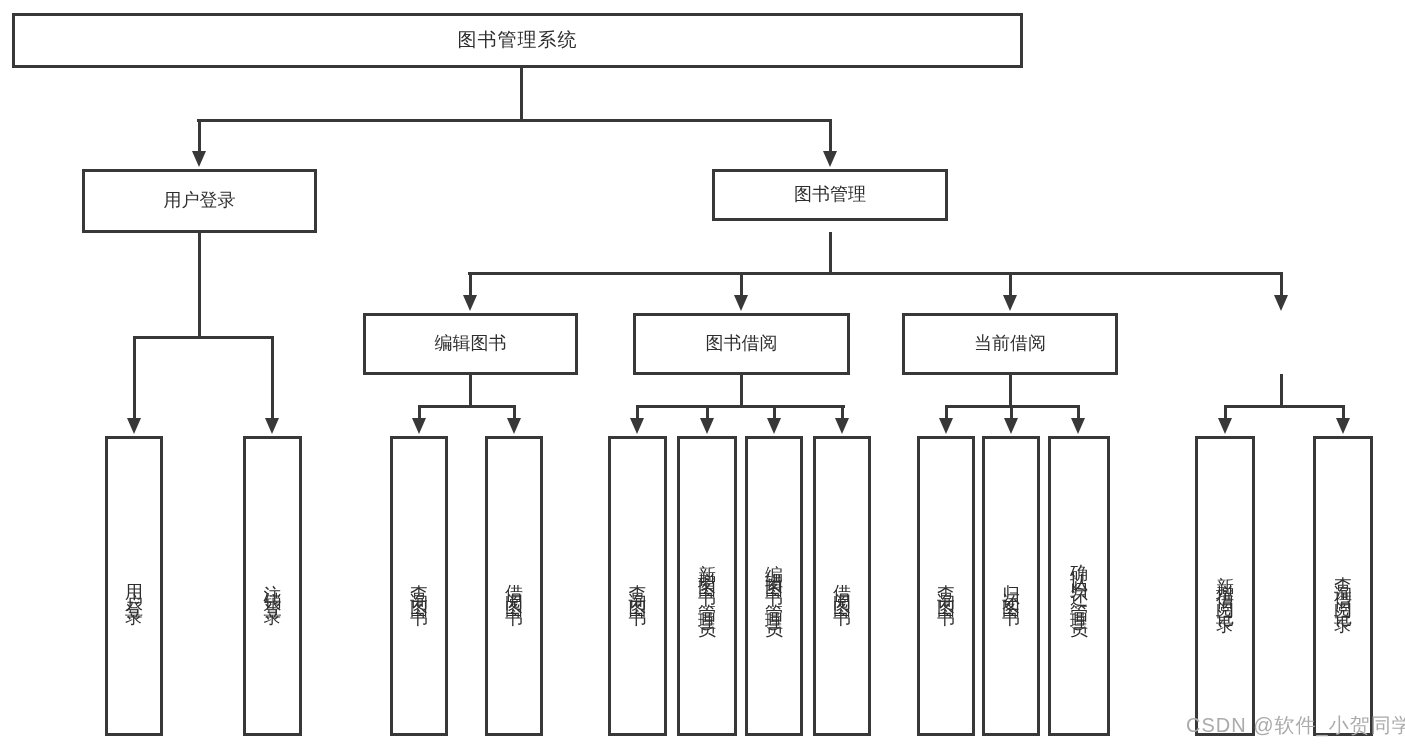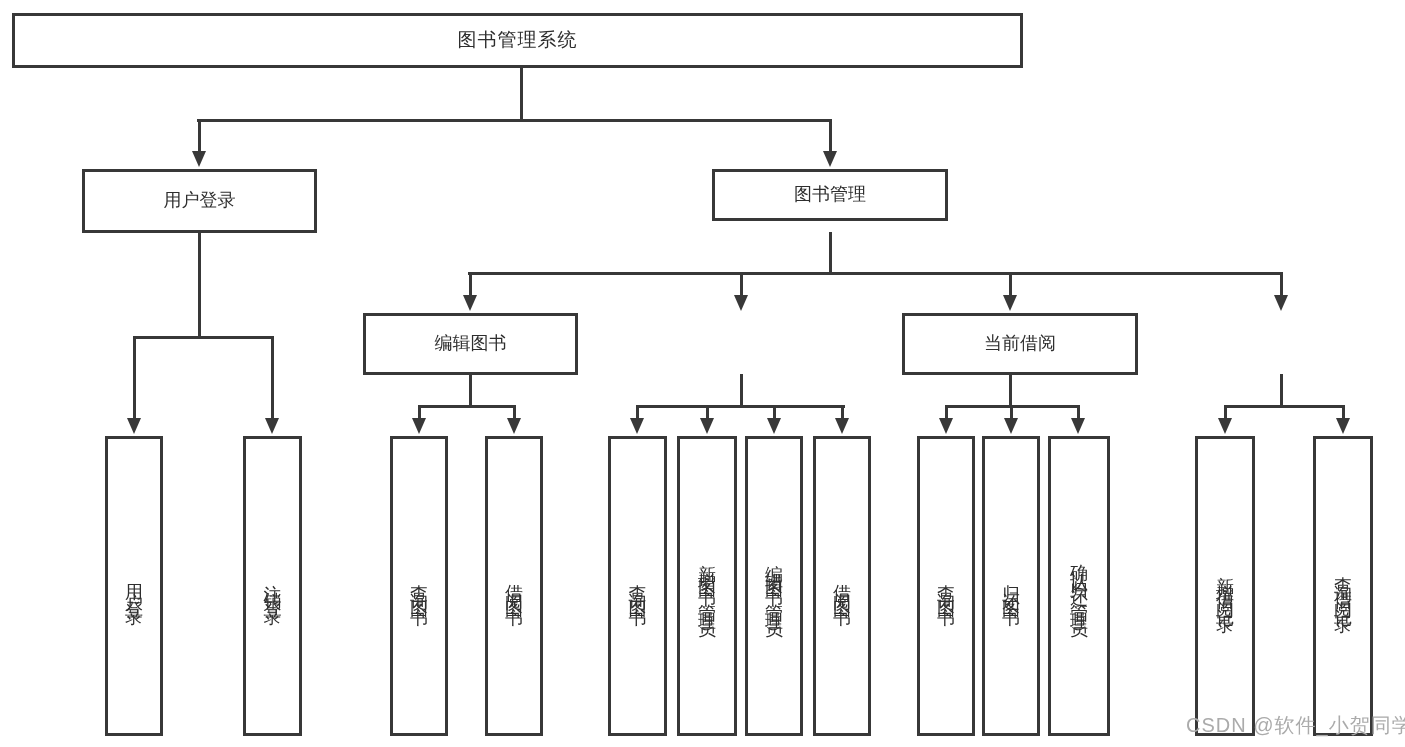--- a/index.html
+++ b/index.html
@@ -82,21 +82,22 @@
   <div class="vl" style="left:469px;top:272px;height:26px"></div>
   <div class="ar" style="left:463px;top:295px"></div>
   <div class="vl" style="left:740px;top:272px;height:26px"></div>
   <div class="ar" style="left:734px;top:295px"></div>
   <div class="vl" style="left:1009px;top:272px;height:26px"></div>
   <div class="ar" style="left:1003px;top:295px"></div>
   <div class="vl" style="left:1280px;top:272px;height:26px"></div>
   <div class="ar" style="left:1274px;top:295px"></div>
 
   <div class="node" style="left:363px;top:313px;width:215px;height:62px">编辑图书</div>
-  <div class="node" style="left:902px;top:313px;width:236px;height:62px">当前借阅</div>
+  <div class="node" style="left:633px;top:313px;width:217px;height:62px">图书借阅</div>
+  <div class="node" style="left:902px;top:313px;width:216px;height:62px">当前借阅</div>
 
   <div class="vl" style="left:469px;top:374px;height:34px"></div>
   <div class="hl" style="left:418px;top:405px;width:98px"></div>
   <div class="vl" style="left:418px;top:405px;height:16px"></div>
   <div class="ar" style="left:412px;top:418px"></div>
   <div class="vl" style="left:513px;top:405px;height:16px"></div>
   <div class="ar" style="left:507px;top:418px"></div>
 
   <div class="vl" style="left:740px;top:374px;height:34px"></div>
   <div class="hl" style="left:636px;top:405px;width:209px"></div>

